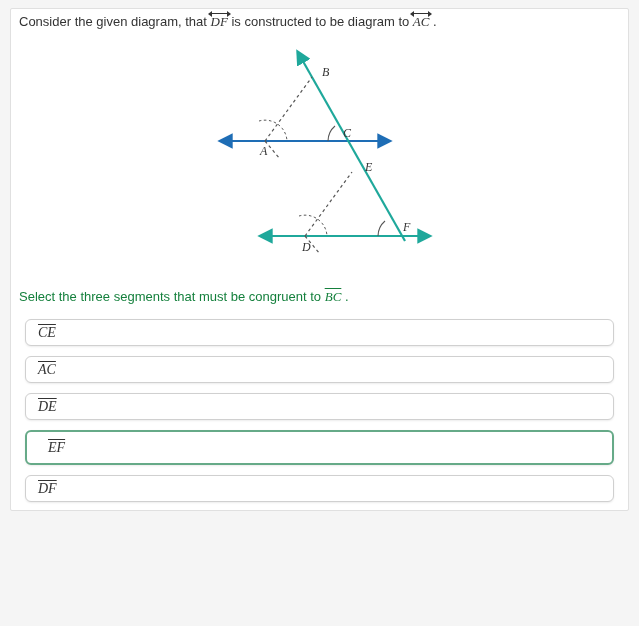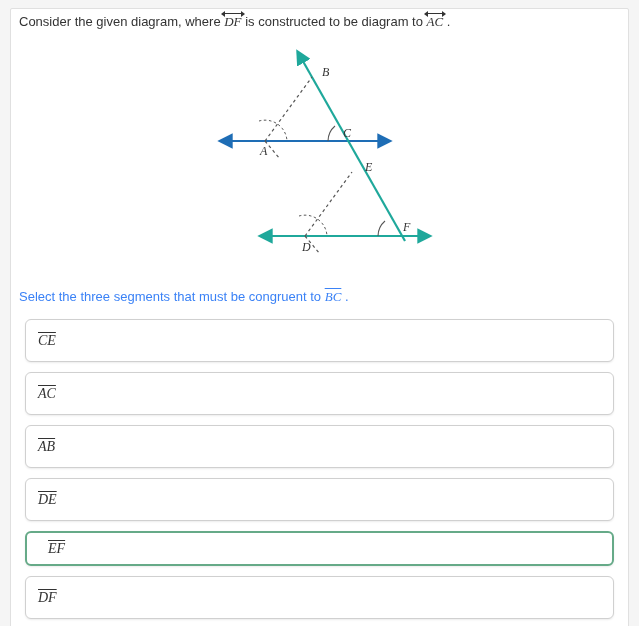--- a/index.html
+++ b/index.html
@@ -30,50 +30,50 @@
     content:''; position:absolute; top:-3px; width:0; height:0;
     border-top:3px solid transparent; border-bottom:3px solid transparent;
   }
   .overarrow::before { left:-3px; border-right:4px solid #333; }
   .overarrow::after { right:-3px; border-left:4px solid #333; }
   .diagram-wrap {
     display:flex; justify-content:center; margin: 10px 0 18px 0;
   }
   .subprompt {
     font-size: 13px;
-    color: #3b82f6;
+    color: #15803d;
     margin: 6px 0 14px 0;
   }
   .options { display:flex; flex-direction:column; gap:10px; padding: 0 6px; }
   .option {
     border: 1px solid #d0d0d0;
     border-radius: 6px;
     background: #fff;
-    padding: 12px 12px;
+    padding: 4px 12px;
     font-size: 14px;
     cursor: pointer;
     box-shadow: 0 1px 2px rgba(0,0,0,0.08);
   }
   .option.selected {
     border: 2px solid #6a8;
     padding: 7px 21px;
   }
   .opt-label {
     font-family: 'Times New Roman', serif;
     font-style: italic;
   }
   .opt-label.ov { text-decoration: overline; }
 </style>
 </head>
 <body>
 
 <div class="card">
 
   <div class="prompt">
-    <span>Consider the given diagram, where </span>
+    <span>Consider the given diagram, that </span>
     <span class="math-i overarrow">DF</span>
     <span> is constructed to be diagram to </span>
     <span class="math-i overarrow">AC</span>
     <span>.</span>
   </div>
 
   <div class="diagram-wrap">
     <svg width="240" height="230" viewBox="0 0 240 230">
       <defs>
         <marker id="arr-blue" viewBox="0 0 10 10" refX="5" refY="5" markerWidth="7" markerHeight="7" orient="auto-start-reverse">
@@ -122,23 +122,20 @@
   </div>
 
   <div class="options">
     <div class="option">
       <span class="opt-label ov">CE</span>
     </div>
     <div class="option">
       <span class="opt-label ov">AC</span>
     </div>
     <div class="option">
-      <span class="opt-label ov">AB</span>
-    </div>
-    <div class="option">
       <span class="opt-label ov">DE</span>
     </div>
     <div class="option selected">
       <span class="opt-label ov">EF</span>
     </div>
     <div class="option">
       <span class="opt-label ov">DF</span>
     </div>
   </div>
 

